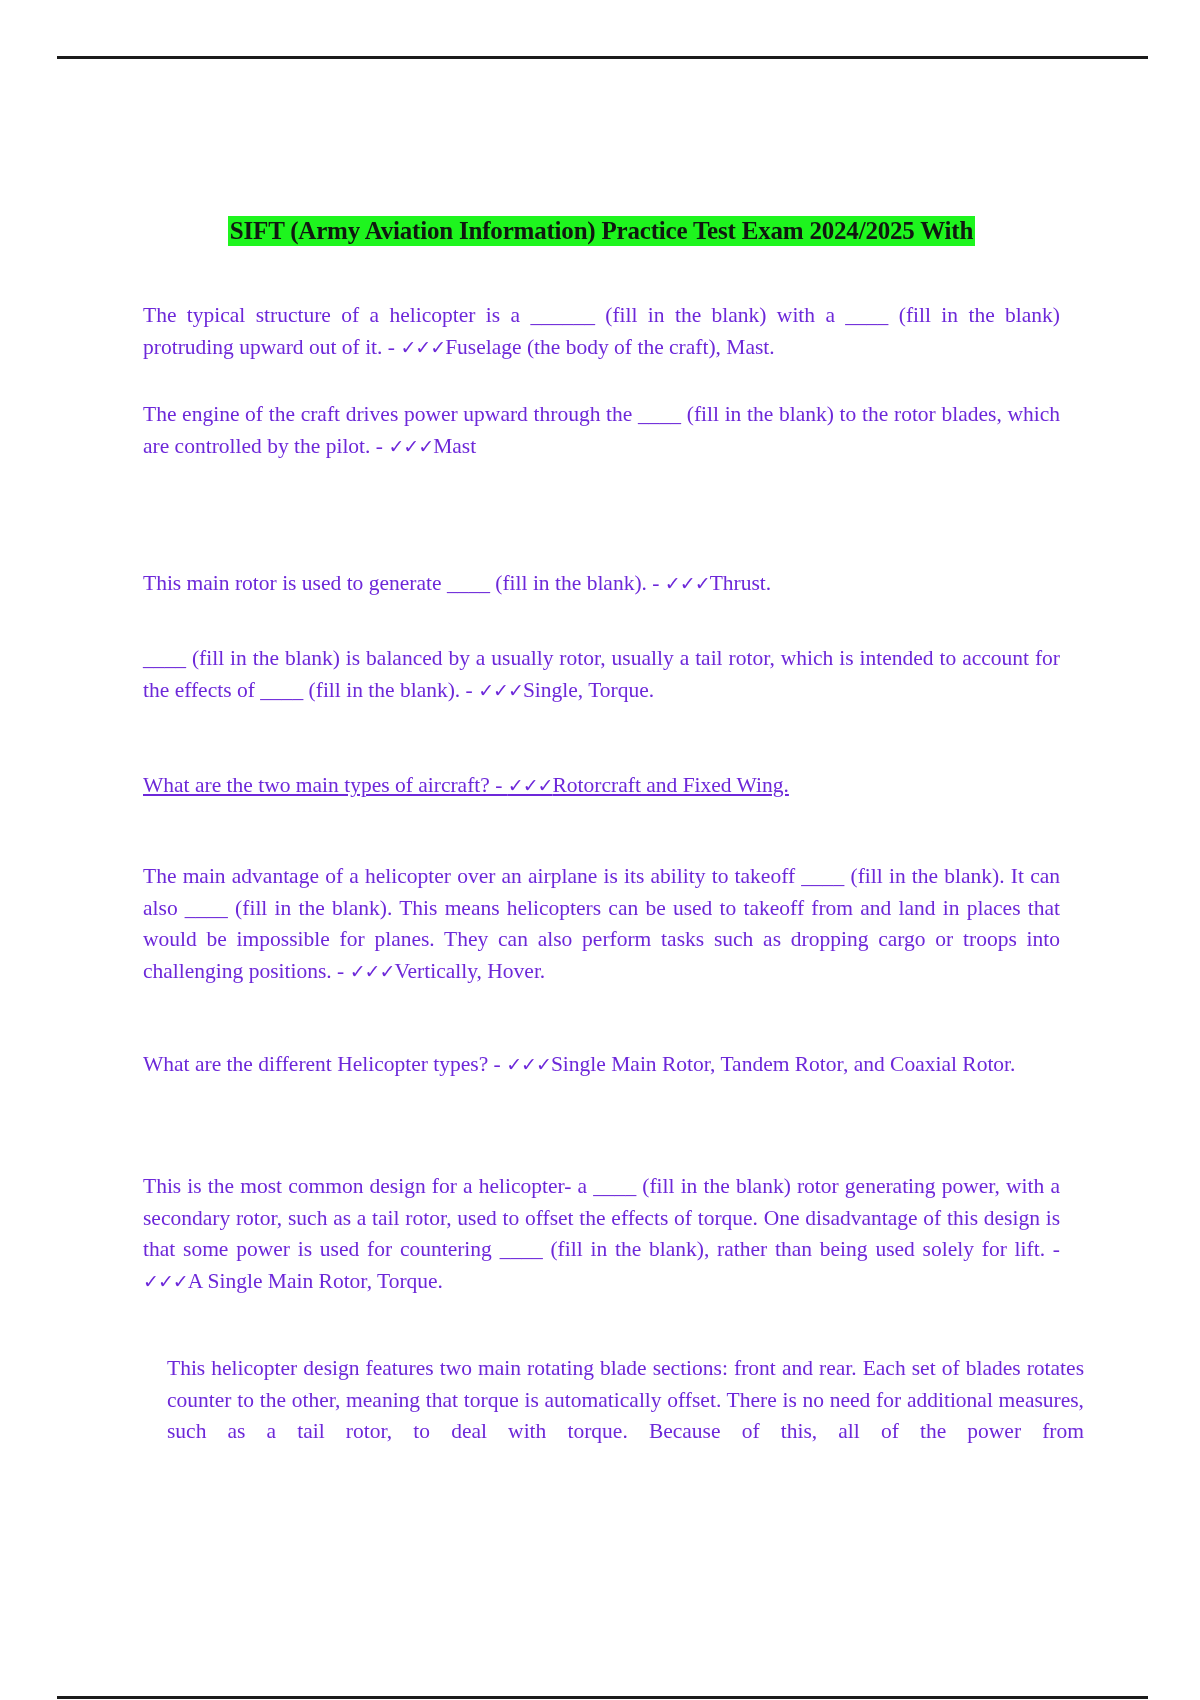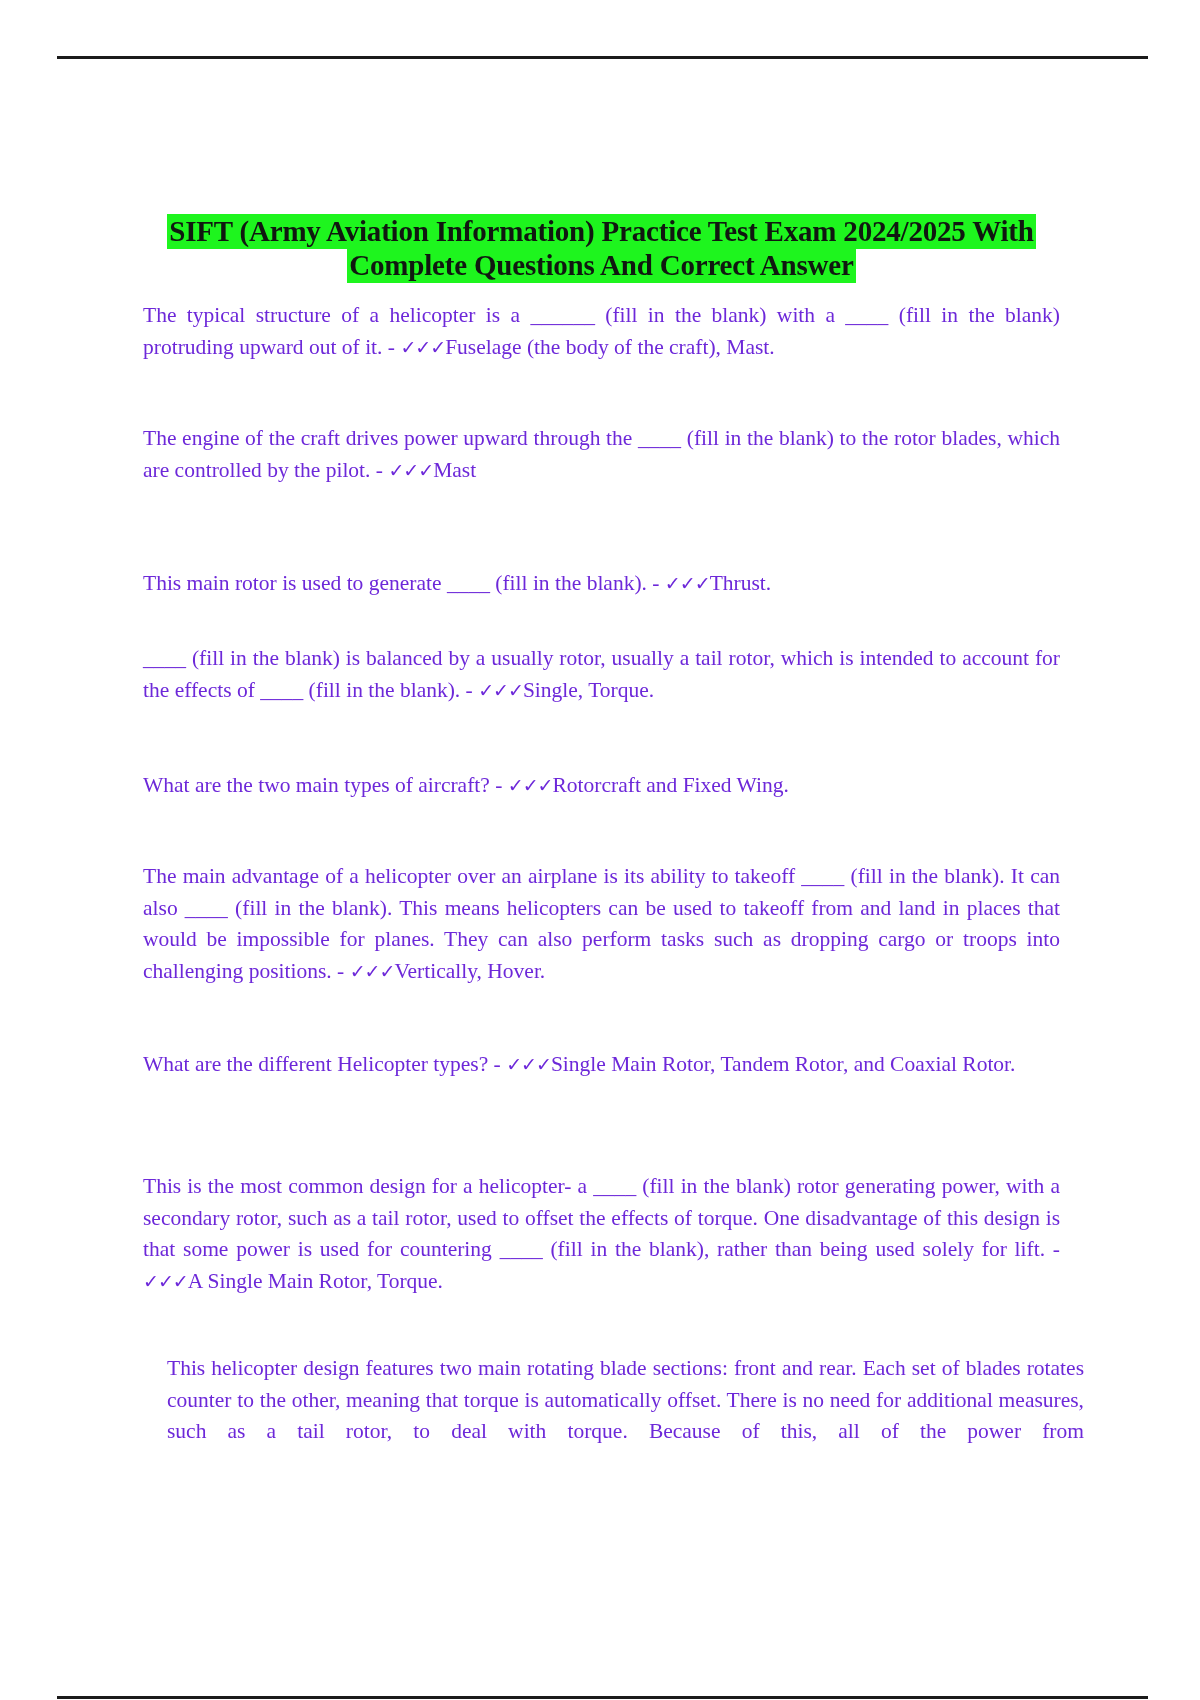--- a/index.html
+++ b/index.html
@@ -25,21 +25,21 @@
     .rule.top { top: 56px; }
     .rule.bottom { top: 1696px; }
 
     .title {
       position: absolute;
       top: 214px;
       left: 143px;
       width: 917px;
       text-align: center;
       font-weight: bold;
-      font-size: 29px;
+      font-size: 25px;
       line-height: 34px;
       color: #101810;
       letter-spacing: -0.2px;
     }
     .title .hl {
       background: #1ef51e;
       padding: 1px 2px 2px 2px;
       box-decoration-break: clone;
       -webkit-box-decoration-break: clone;
     }
@@ -63,32 +63,31 @@
     .para.last-line-left { text-align-last: left; }
     .para.full-justify { text-align-last: justify; margin-left: 24px; }
   </style>
 </head>
 <body>
 
 <div class="rule top"></div>
 
 <div class="title">
   <span class="hl">SIFT (Army Aviation Information) Practice Test Exam 2024/2025 With</span><br>
-  <span class="hl">Complete Questions And Correct Answer</span>
 </div>
 
 <p class="para last-line-left" style="top:300px;"><span>The typical structure of a helicopter is a ______ (fill in the blank) with a ____ (fill in the blank) protruding upward out of it. - </span><span class="answer-mark">✓✓✓</span><span>Fuselage (the body of the craft), Mast.</span></p>
 
-<p class="para last-line-left" style="top:423px;"><span>The engine of the craft drives power upward through the ____ (fill in the blank) to the rotor blades, which are controlled by the pilot. - </span><span class="answer-mark">✓✓✓</span><span>Mast</span></p>
+<p class="para last-line-left" style="top:399px;"><span>The engine of the craft drives power upward through the ____ (fill in the blank) to the rotor blades, which are controlled by the pilot. - </span><span class="answer-mark">✓✓✓</span><span>Mast</span></p>
 
 <p class="para last-line-left" style="top:568px;"><span>This main rotor is used to generate ____ (fill in the blank). - </span><span class="answer-mark">✓✓✓</span><span>Thrust.</span></p>
 
 <p class="para last-line-left" style="top:643px;"><span>____ (fill in the blank) is balanced by a usually rotor, usually a tail rotor, which is intended to account for the effects of ____ (fill in the blank). - </span><span class="answer-mark">✓✓✓</span><span>Single, Torque.</span></p>
 
-<p class="para last-line-left" style="top:770px;"><span>What are the two main types of aircraft? - </span><span class="answer-mark">✓✓✓</span><span>Rotorcraft and Fixed Wing.</span></p>
+<p class="para last-line-left" style="top:770px;text-decoration:underline;"><span>What are the two main types of aircraft? - </span><span class="answer-mark">✓✓✓</span><span>Rotorcraft and Fixed Wing.</span></p>
 
 <p class="para last-line-left" style="top:861px;"><span>The main advantage of a helicopter over an airplane is its ability to takeoff ____ (fill in the blank). It can also ____ (fill in the blank). This means helicopters can be used to takeoff from and land in places that would be impossible for planes. They can also perform tasks such as dropping cargo or troops into challenging positions. - </span><span class="answer-mark">✓✓✓</span><span>Vertically, Hover.</span></p>
 
 <p class="para last-line-left" style="top:1049px;"><span>What are the different Helicopter types? - </span><span class="answer-mark">✓✓✓</span><span>Single Main Rotor, Tandem Rotor, and Coaxial Rotor.</span></p>
 
 <p class="para last-line-left" style="top:1171px;"><span>This is the most common design for a helicopter- a ____ (fill in the blank) rotor generating power, with a secondary rotor, such as a tail rotor, used to offset the effects of torque. One disadvantage of this design is that some power is used for countering ____ (fill in the blank), rather than being used solely for lift. - </span><span class="answer-mark">✓✓✓</span><span>A Single Main Rotor, Torque.</span></p>
 
 <p class="para full-justify" style="top:1353px;"><span>This helicopter design features two main rotating blade sections: front and rear. Each set of blades rotates counter to the other, meaning that torque is automatically offset. There is no need for additional measures, such as a tail rotor, to deal with torque. Because of this, all of the power from</span></p>
 
 <div class="rule bottom"></div>

